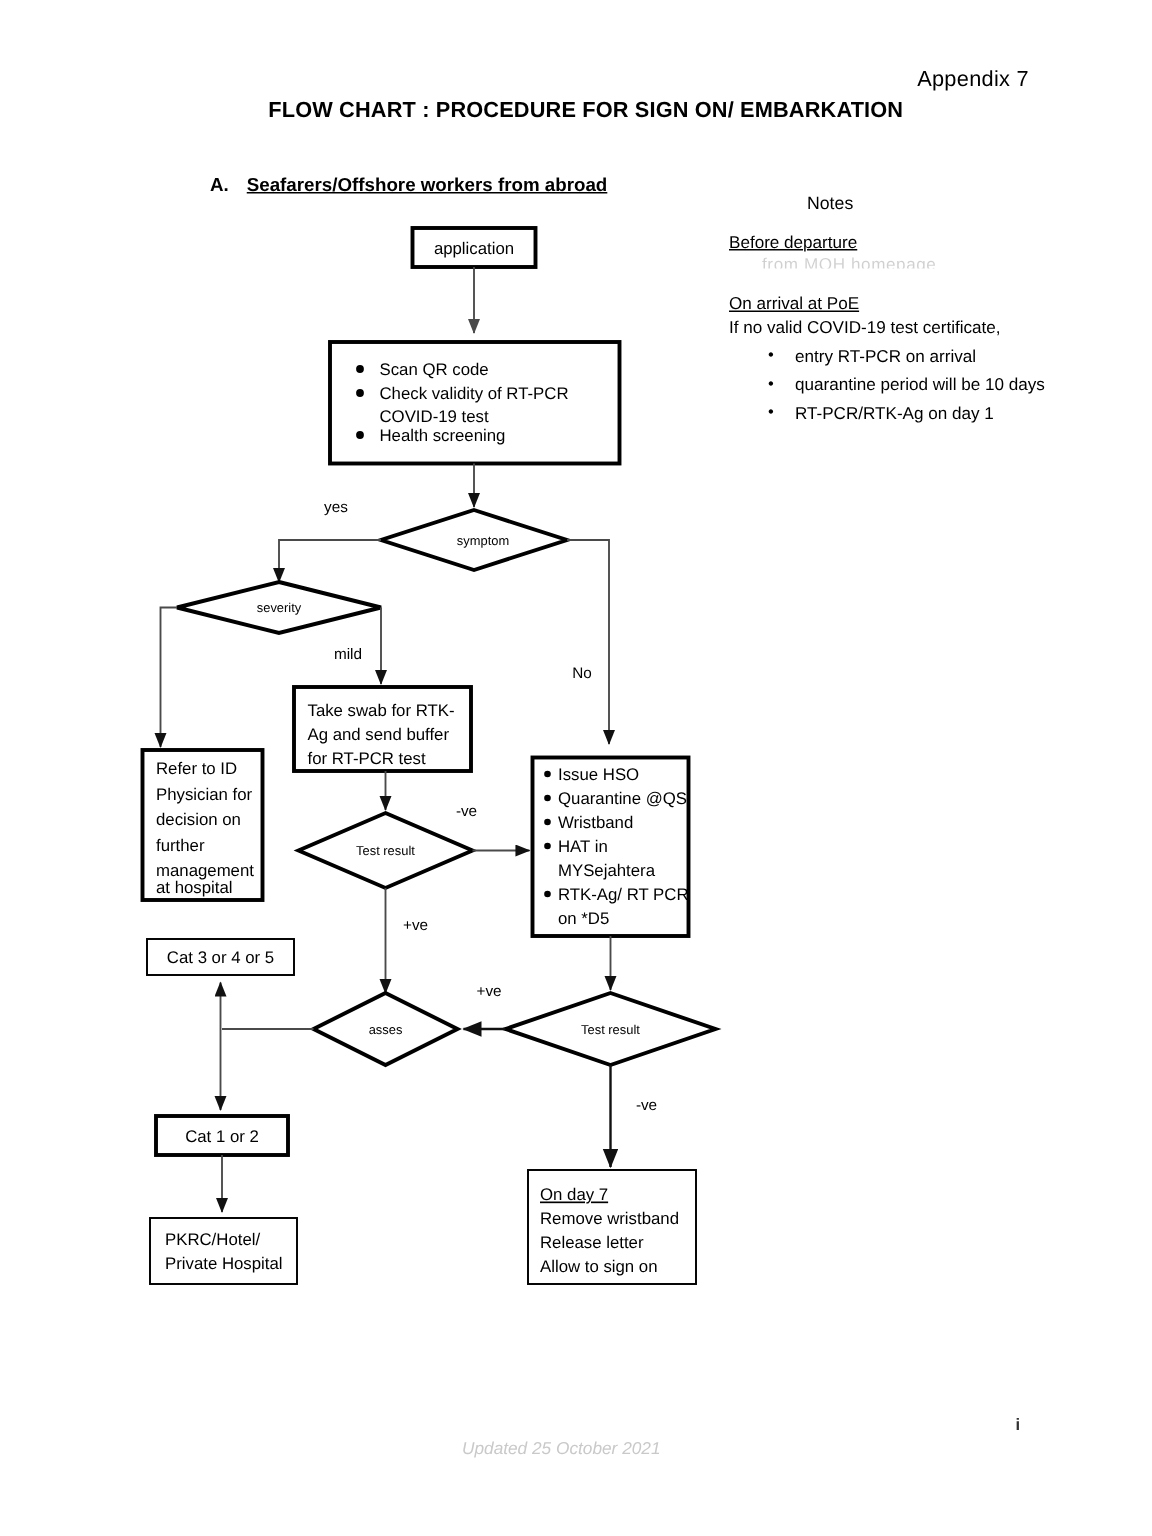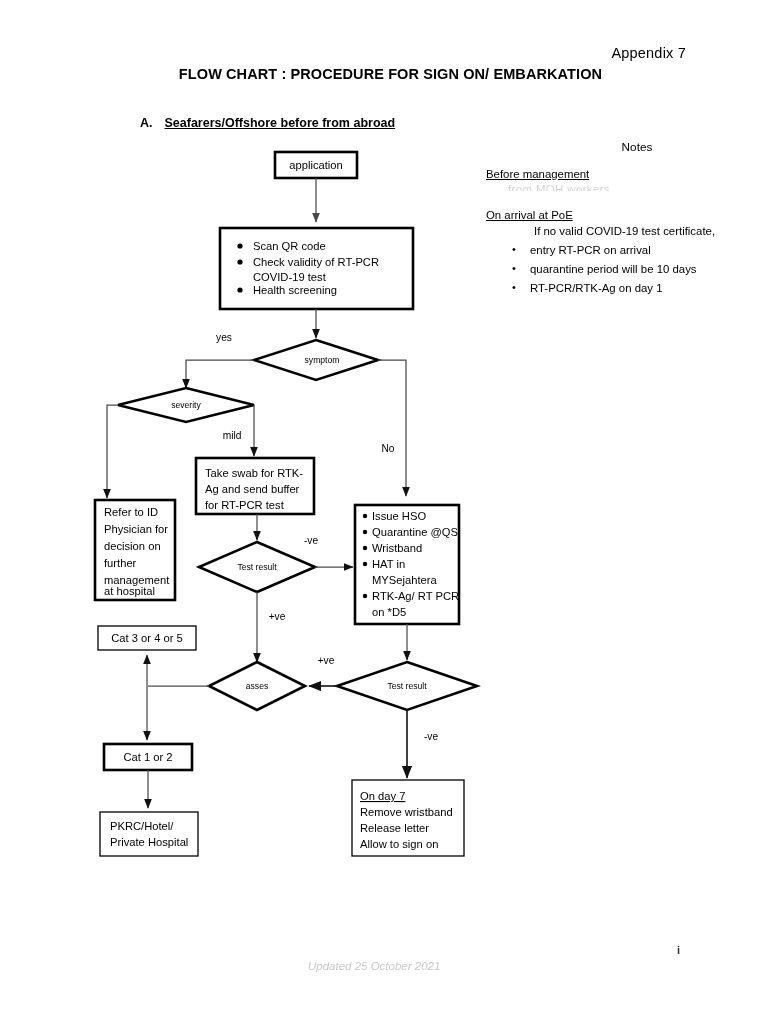--- a/index.html
+++ b/index.html
@@ -19,30 +19,30 @@
     position:absolute;left:0;right:1px;top:66px;
     text-align:center;font-weight:bold;font-size:14.5px;
     letter-spacing:.1px;padding-left:14px;
   }
   .sect-wrap{position:absolute;left:140px;top:116px;display:flex;gap:12px;align-items:baseline;}
   .sect-letter{font-weight:bold;font-size:12.5px;}
   .sect-title{font-weight:bold;font-size:12.5px;text-decoration:underline;}
 
   
   .notes{position:absolute;left:486px;top:128px;width:250px;font-size:11.4px;line-height:1.32;}
-  .notes-title{text-align:center;margin:12px 0 11px 52px;font-size:11.8px;}
+  .notes-title{text-align:left;margin:0 0 11px 52px;font-size:11.8px;}
   .notes-head{text-decoration:underline;margin-bottom:1px;}
   .notes ul{list-style:none;margin:0;padding:0;}
   .notes li{position:relative;padding-left:22px;margin-bottom:1px;}
   .notes li:before{content:"\2022";position:absolute;left:6px;top:-1px;font-size:11px;}
   .notes .ind li{padding-left:44px;margin-bottom:4px;}
   .notes .ind li:before{left:26px;}
   .faded{opacity:.18;height:9px;overflow:hidden;margin-left:22px;margin-top:-1px;letter-spacing:.4px;}
   .gap{height:17px;}
-  .notes-sub{margin-bottom:4px;margin-left:48px;}
+  .notes-sub{margin-bottom:4px;}
 
   
   .flow{position:absolute;left:0;top:0;}
   .bx{fill:#fff;stroke:#000;}
   .bx-thick{stroke-width:2.6;}
   .bx-thin{stroke-width:1.3;}
   .dia{fill:#fff;stroke:#000;stroke-width:2.6;}
   .ln{stroke:#4a4a4a;stroke-width:1.25;fill:none;}
   .ln-d{stroke:#111;stroke-width:1.6;fill:none;}
   text{font-family:"Liberation Sans","DejaVu Sans",sans-serif;fill:#000;}
@@ -61,28 +61,28 @@
 </head>
 <body>
 
 <div class="page">
 
   <div class="appendix">Appendix  7</div>
   <div class="main-title">FLOW CHART : PROCEDURE FOR SIGN ON/ EMBARKATION</div>
 
   <div class="sect-wrap">
     <span class="sect-letter">A.</span>
-    <span class="sect-title">Seafarers/Offshore before from abroad</span>
+    <span class="sect-title">Seafarers/Offshore workers from abroad</span>
   </div>
 
   <div class="notes">
     <div class="notes-title">Notes</div>
 
-    <div class="notes-head">Before management</div>
-    <div class="faded">from MOH workers</div>
+    <div class="notes-head">Before departure</div>
+    <div class="faded">from MOH homepage</div>
 
     <div class="gap"></div>
 
     <div class="notes-head">On arrival at PoE</div>
     <div class="notes-sub">If no valid COVID-19 test certificate,</div>
     <ul class="ind">
       <li>entry RT-PCR on arrival</li>
       <li>quarantine period will be 10 days</li>
       <li>RT-PCR/RTK-Ag on day 1</li>
     </ul>

